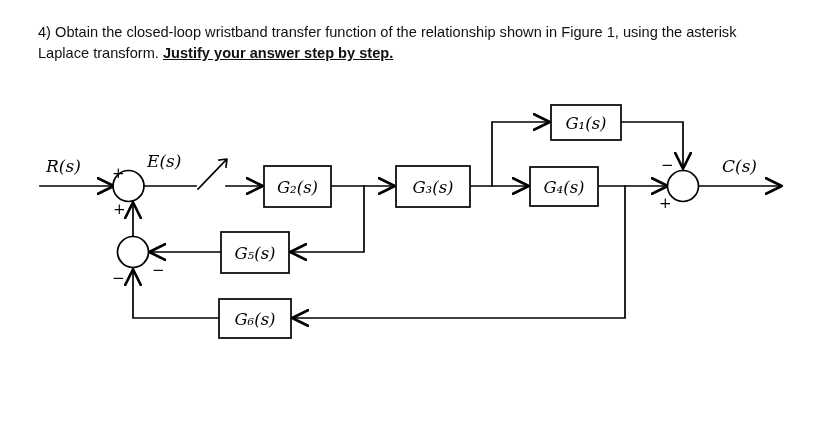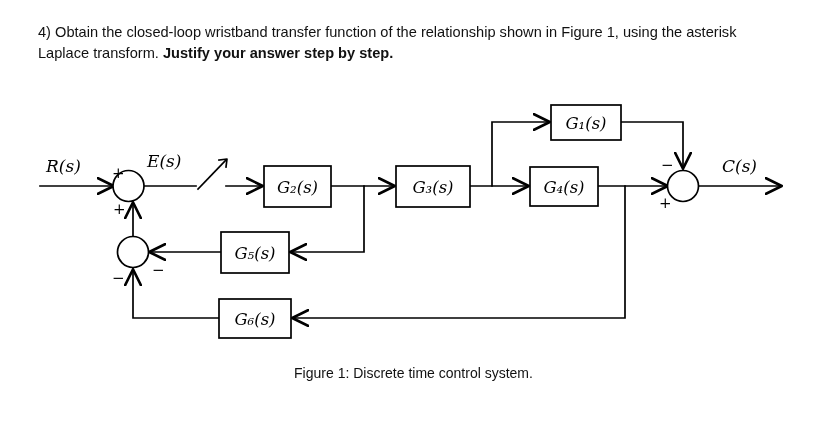--- a/index.html
+++ b/index.html
@@ -25,20 +25,21 @@
     position: absolute;
     left: 38px;
     top: 22px;
     width: 752px;
     font-size: 14.6px;
     line-height: 1.45;
     color: #111111;
   }
   .q-bold {
     font-weight: bold;
+    text-decoration: underline;
   }
   #figure-svg {
     position: absolute;
     left: 0;
     top: 0;
   }
   .fig-caption {
     position: absolute;
     left: 0;
     top: 365px;
@@ -147,15 +148,14 @@
       <text class="sign" x="113" y="214">+</text>
 
       <text class="sign" x="152" y="275">−</text>
       <text class="sign" x="112" y="283">−</text>
 
       <text class="sign" x="661" y="170">−</text>
       <text class="sign" x="659" y="208">+</text>
     </g>
   </svg>
 
-  <div class="fig-caption">Figure 1: Discrete time control system.</div>
 
 </div>
 
 </body></html>

